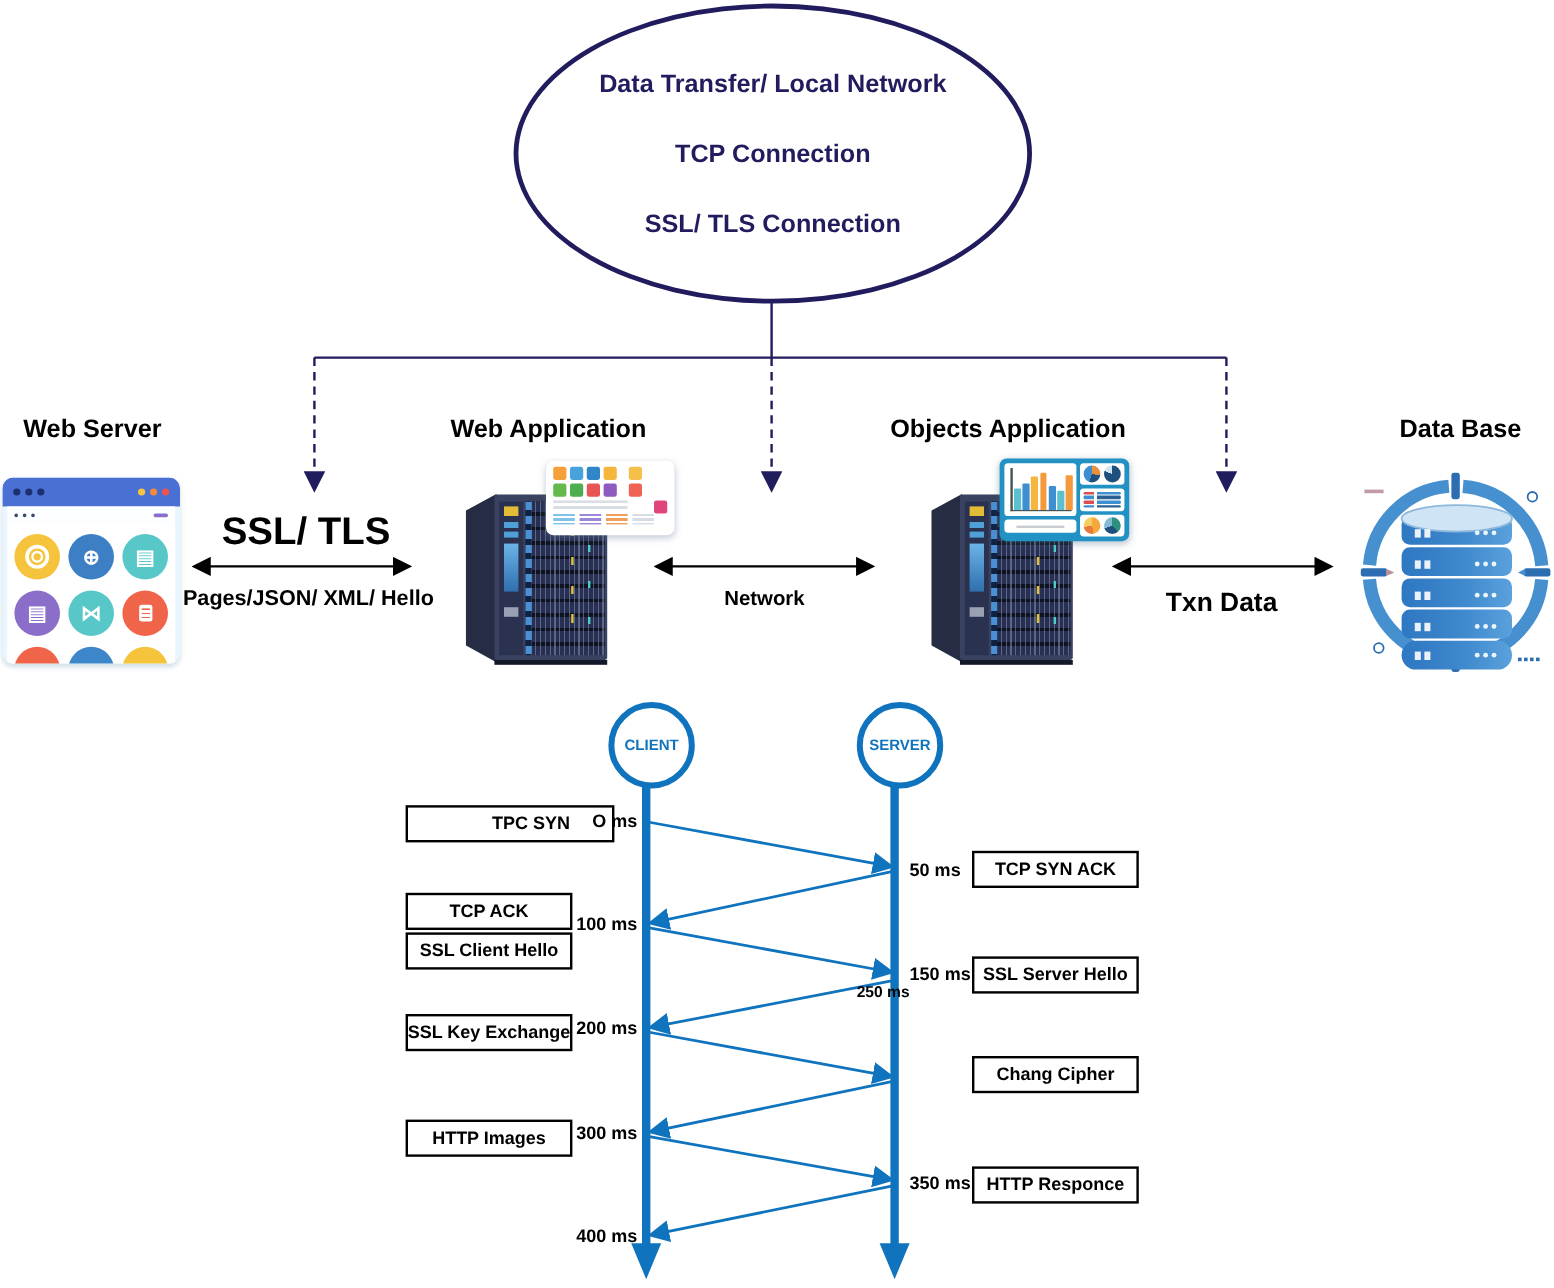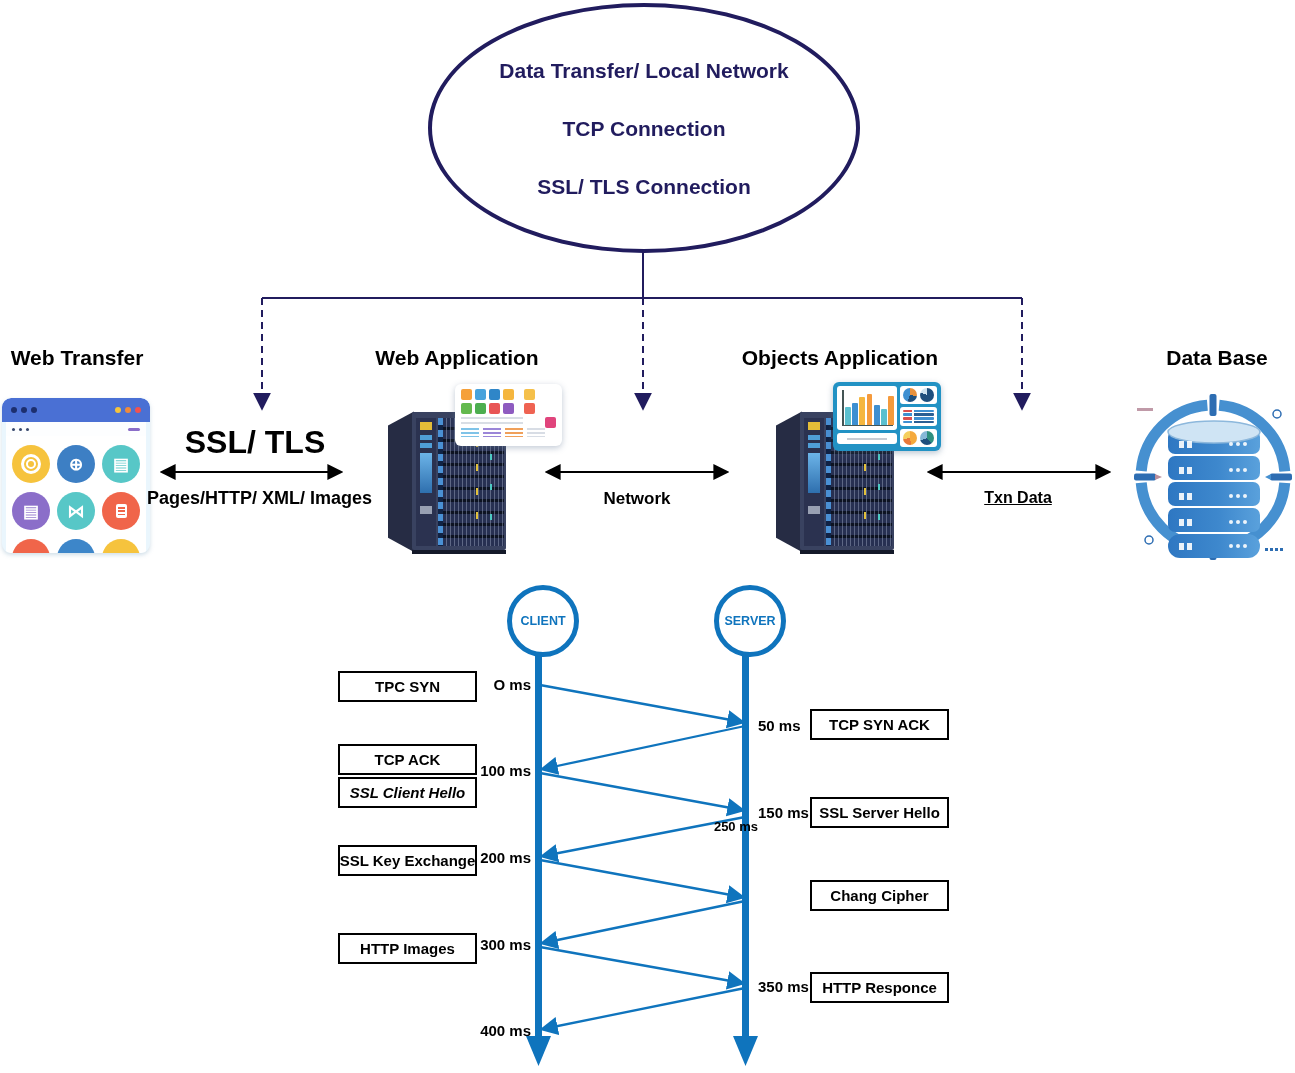--- a/index.html
+++ b/index.html
@@ -156,29 +156,29 @@
       <line x1="745" y1="988" x2="543" y2="1029" marker-end="url(#mBlue)"></line>
     </g>
   </svg>
 
   <div class="ellipse">
     <div>Data Transfer/ Local Network</div>
     <div>TCP Connection</div>
     <div>SSL/ TLS Connection</div>
   </div>
 
-  <div class="node-title" style="left:0;top:346px;width:154px;">Web Transfer</div>
+  <div class="node-title" style="left:0;top:346px;width:154px;">Web Server</div>
   <div class="node-title" style="left:357px;top:346px;width:200px;">Web Application</div>
   <div class="node-title" style="left:725px;top:346px;width:230px;">Objects Application</div>
   <div class="node-title" style="left:1127px;top:346px;width:180px;">Data Base</div>
 
   <div class="link-label" style="left:170px;top:424px;width:170px;font-size:32px;">SSL/ TLS</div>
-  <div class="link-label" style="left:147px;top:488px;width:220px;font-size:18px;">Pages/HTTP/ XML/ Images</div>
+  <div class="link-label" style="left:147px;top:488px;width:220px;font-size:18px;">Pages/JSON/ XML/ Hello</div>
   <div class="link-label" style="left:557px;top:489px;width:160px;font-size:17px;">Network</div>
-  <div class="link-label" style="left:938px;top:489px;width:160px;font-size:16px;text-decoration:underline;">Txn Data</div>
+  <div class="link-label" style="left:938px;top:489px;width:160px;font-size:22px;">Txn Data</div>
 
   <div class="browser">
     <div class="b-head">
       <span class="dots l">
           <i></i>
           <i></i>
           <i></i>
         </span>
       <span class="dots">
           <i class="d-y"></i>
@@ -373,23 +373,23 @@
     </g>
   </svg>
 
   <div class="actor" style="left:507px;top:585px;">
     <span>CLIENT</span>
   </div>
   <div class="actor" style="left:714px;top:585px;">
     <span>SERVER</span>
   </div>
 
-  <div class="msg-box" style="left:338px;top:671px;">TPC SYN</div>
+  <div class="msg-box" style="left:338px;top:671px;padding-left:35px;">TPC SYN</div>
   <div class="msg-box" style="left:338px;top:744px;">TCP ACK</div>
-  <div class="msg-box" style="left:338px;top:777px;font-style:italic;">SSL Client Hello</div>
+  <div class="msg-box" style="left:338px;top:777px;">SSL Client Hello</div>
   <div class="msg-box" style="left:338px;top:845px;">SSL Key Exchange</div>
   <div class="msg-box" style="left:338px;top:933px;">HTTP Images</div>
 
   <div class="msg-box" style="left:810px;top:709px;">TCP SYN ACK</div>
   <div class="msg-box" style="left:810px;top:797px;">SSL Server Hello</div>
   <div class="msg-box" style="left:810px;top:880px;">Chang Cipher</div>
   <div class="msg-box" style="left:810px;top:972px;">HTTP Responce</div>
 
   <div class="time r" style="left:476px;top:676px;width:55px;">O ms</div>
   <div class="time r" style="left:476px;top:762px;width:55px;">100 ms</div>

